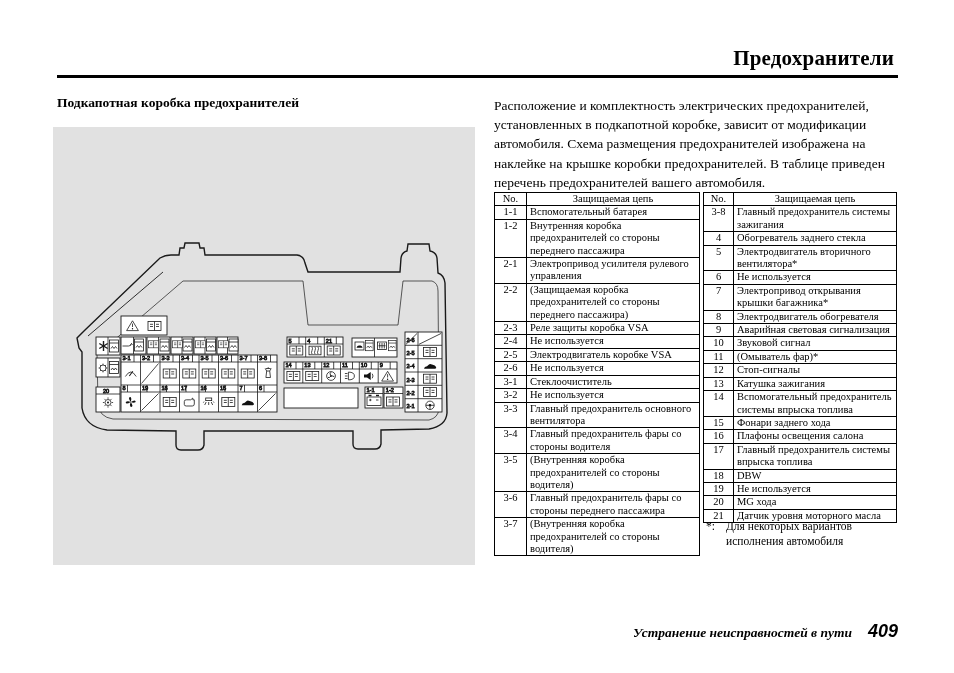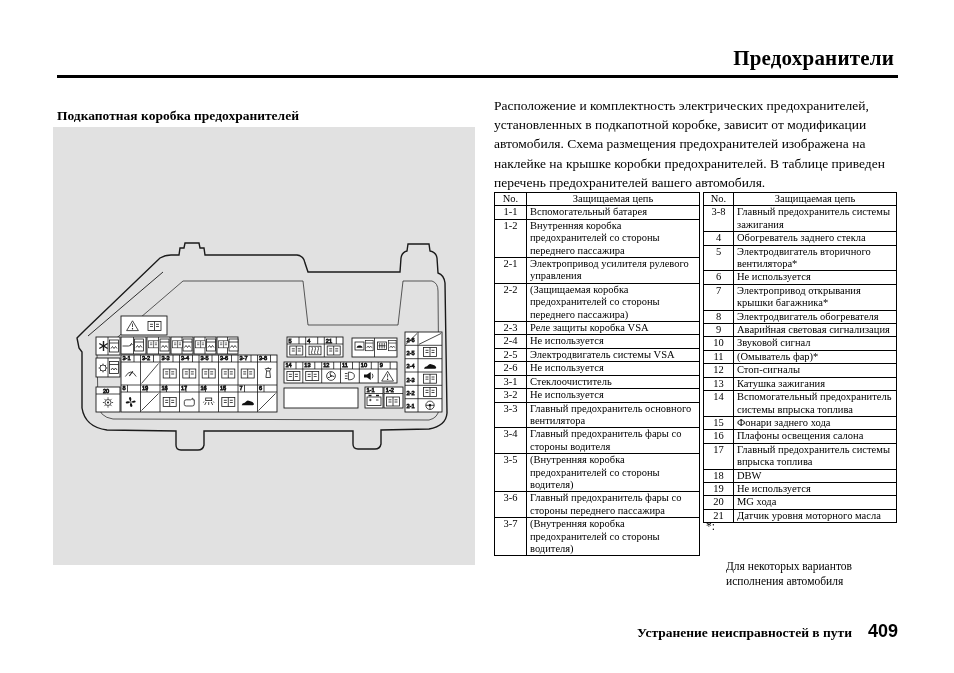--- a/index.html
+++ b/index.html
@@ -1,35 +1,35 @@
 <!DOCTYPE html>
 <html><head>
 <meta charset="utf-8">
 <style>
   html,body{margin:0;padding:0;background:#fff;}
   body{width:954px;height:673px;overflow:hidden;position:relative;
        font-family:"Liberation Serif",serif;color:#000;}
   .abs{position:absolute;}
   .page-title{top:46px;right:60px;font-size:21px;font-weight:bold;letter-spacing:.2px;}
   .rule{top:75px;left:57px;width:841px;height:3px;background:#000;}
-  .section-heading{top:108px;left:57px;font-size:13.5px;font-weight:bold;}
+  .section-heading{top:95px;left:57px;font-size:13.5px;font-weight:bold;}
   .diagram-wrap{left:53px;top:127px;width:422px;height:438px;background:#e1e1e1;}
   .intro{left:494px;top:96px;width:408px;font-size:13.5px;line-height:19.2px;text-align:left;}
   .tbl{border-collapse:collapse;font-size:10.5px;line-height:12.4px;table-layout:fixed;}
   .tbl td,.tbl th{border:1px solid #000;padding:0 3px;vertical-align:top;font-weight:normal;}
   .tbl th{text-align:center;}
   .tbl td.n{text-align:center;padding:0 1px;}
   .tbl-left{left:494px;top:192px;width:206px;}
   .tbl-right{left:703px;top:192px;width:194px;}
   .tbl-left .tbl,.tbl-right .tbl{width:100%;}
   .col-no-l{width:32px;} .col-no-r{width:30px;}
   .footnote{left:706px;top:519px;font-size:11.5px;line-height:14.5px;display:flex;}
   .footnote .mk{width:20px;flex:0 0 20px;}
-  .footnote .tx{width:150px;margin-top:40px;}
-  .footer{left:300px;right:56px;top:621px;text-align:right;}
+  .footnote .tx{width:150px;}
+  .footer{left:300px;right:56px;top:621px;text-align:right;font-style:italic;}
   .footer .sec{font-size:13.5px;font-weight:bold;}
   .footer .num{font-family:"Liberation Sans",sans-serif;font-size:18px;font-weight:bold;margin-left:12px;}
   svg .ln{stroke:#1a1a1a;stroke-width:.8;fill:none;}
   svg .cw{fill:#fff;stroke:#1a1a1a;stroke-width:.9;}
   svg .lbl{font-family:"Liberation Sans",sans-serif;font-size:5.6px;fill:#111;}
   svg .outer{stroke:#1a1a1a;stroke-width:1.4;fill:none;}
   svg .mid{stroke:#1a1a1a;stroke-width:.9;fill:none;}
   svg .thin{stroke:#1a1a1a;stroke-width:.7;fill:none;}
 </style>
 </head>
@@ -358,21 +358,21 @@
     <tr>
           <td class="n">2-3</td>
           <td>Реле защиты коробка VSA</td>
         </tr>
     <tr>
           <td class="n">2-4</td>
           <td>Не используется</td>
         </tr>
     <tr>
           <td class="n">2-5</td>
-          <td>Электродвигатель системы VSA</td>
+          <td>Электродвигатель коробке VSA</td>
         </tr>
     <tr>
           <td class="n">2-6</td>
           <td>Не используется</td>
         </tr>
     <tr>
           <td class="n">3-1</td>
           <td>Стеклоочиститель</td>
         </tr>
     <tr>

